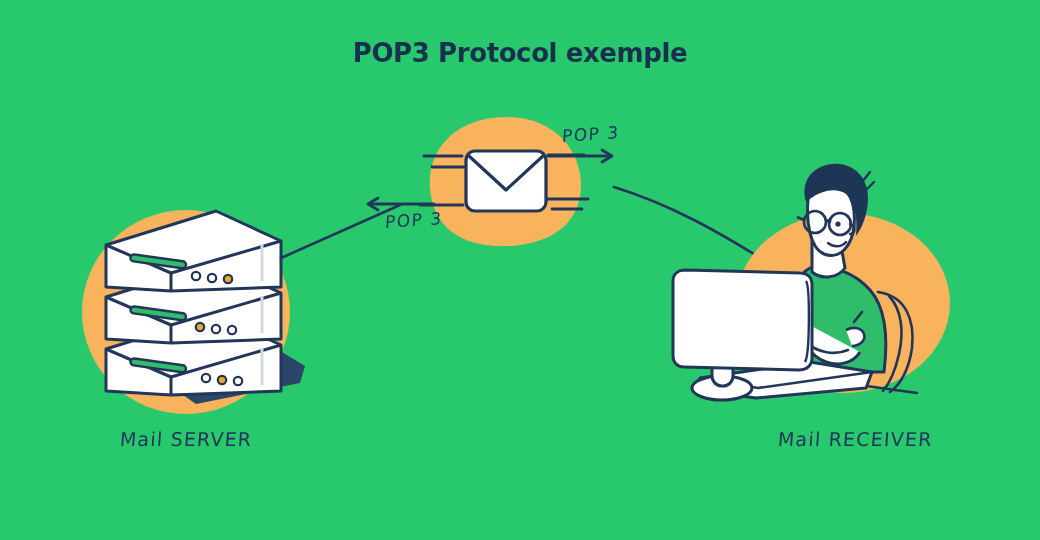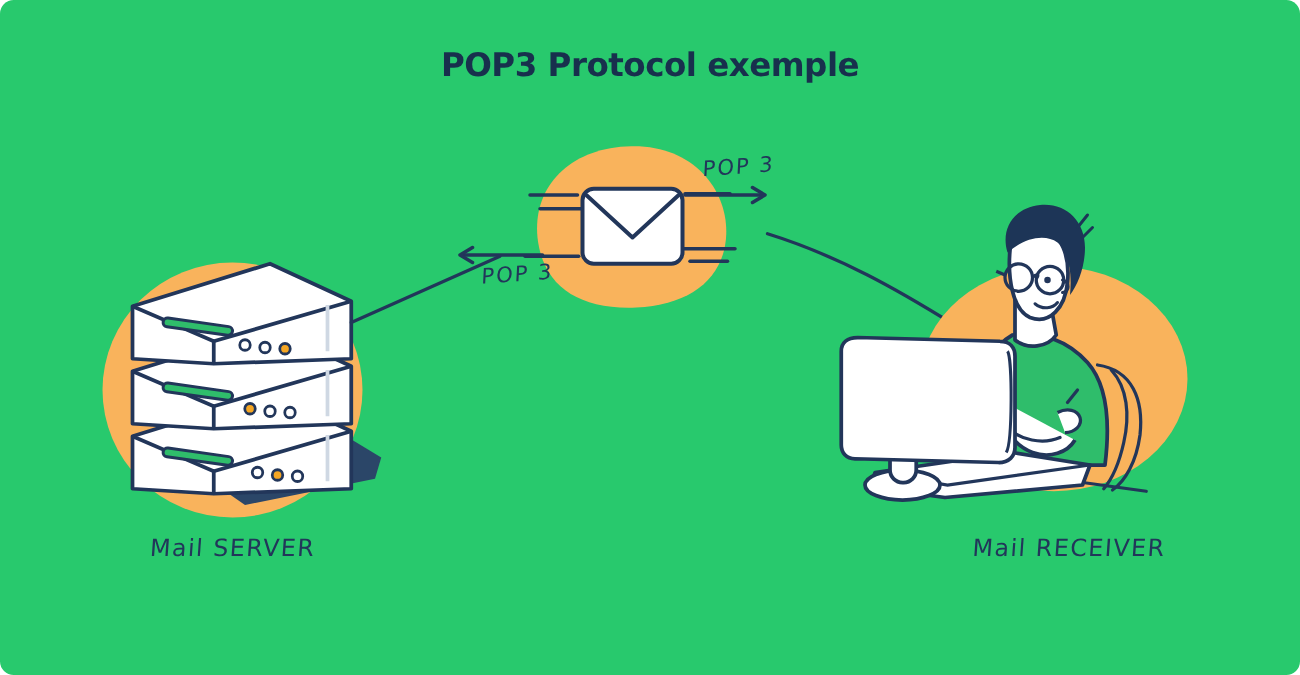--- a/index.html
+++ b/index.html
@@ -11,21 +11,20 @@
     height: 540px;
     overflow: hidden;
     font-family: "Liberation Sans", sans-serif;
   }
   #stage {
     position: relative;
     width: 1040px;
     height: 540px;
     background: #28c96d;
     overflow: hidden;
-    border-radius: 11px;
   }
   #title {
     position: absolute;
     left: 0;
     top: 38px;
     width: 1040px;
     text-align: center;
     font-family: "DejaVu Sans", sans-serif;
     font-size: 26px;
     font-weight: bold;

